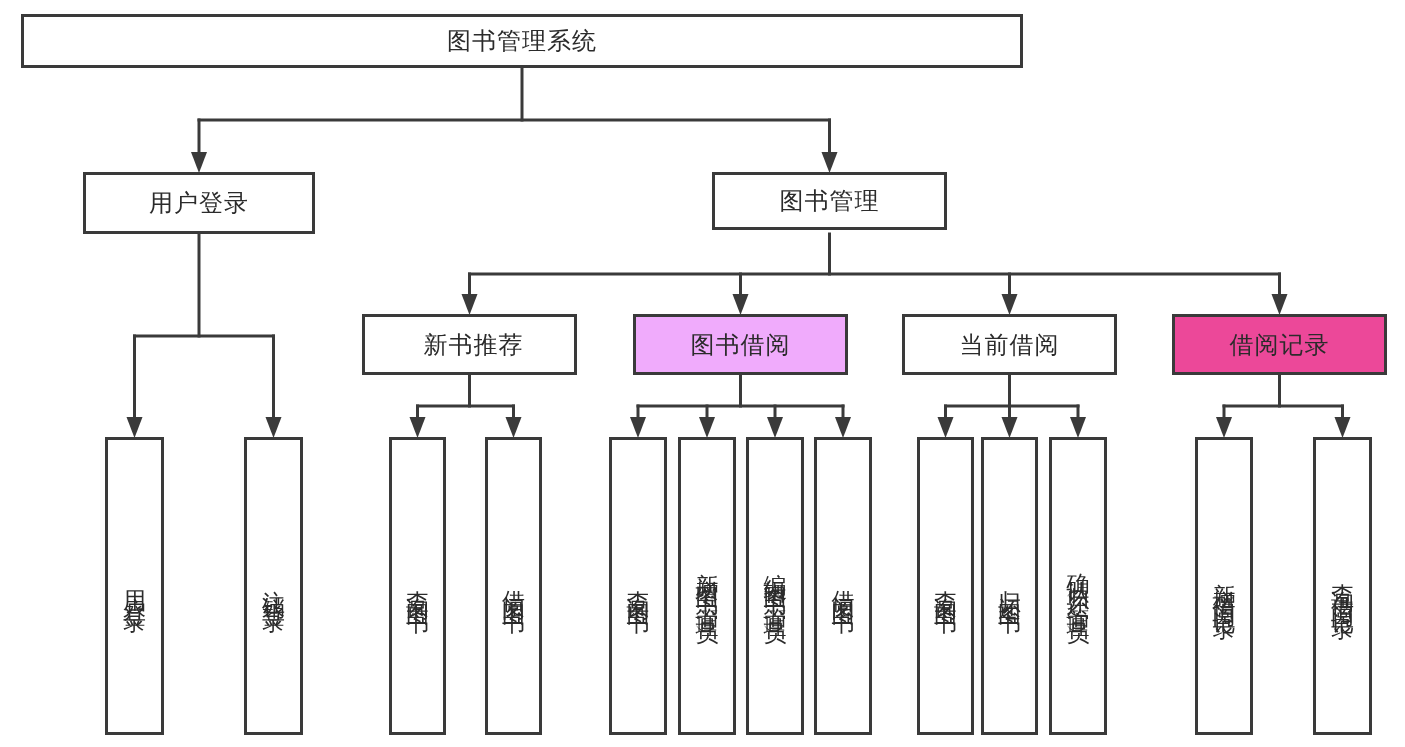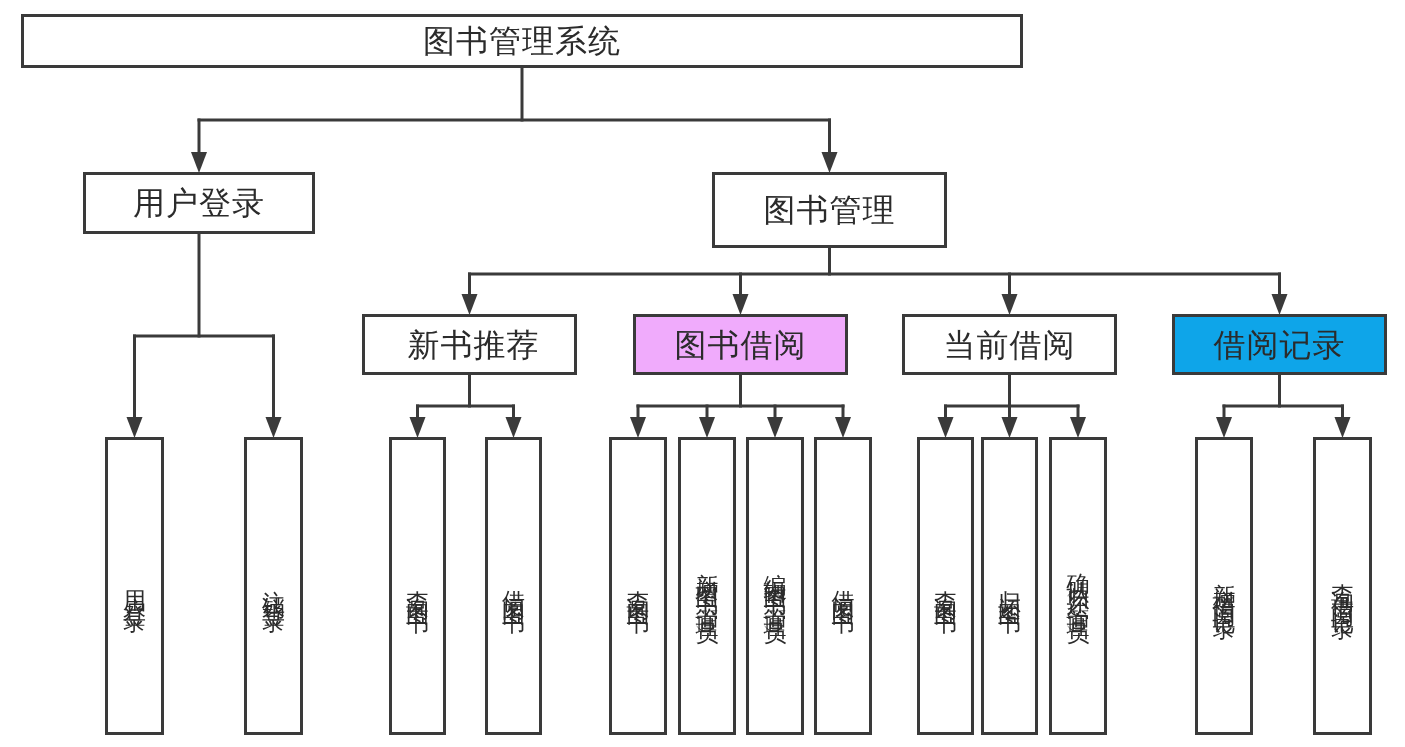--- a/index.html
+++ b/index.html
@@ -23,21 +23,21 @@
   }
 
   .node {
     position: absolute;
     background: #ffffff;
     border: 3px solid #3a3a3a;
     display: flex;
     align-items: center;
     justify-content: center;
     color: #2b2b2b;
-    font-size: 32px;
+    font-size: 24px;
     line-height: 1;
     white-space: nowrap;
   }
 
   .node.h { letter-spacing: 1px; }
 
   .node.v {
     writing-mode: vertical-rl;
     text-orientation: mixed;
     letter-spacing: 7px;
@@ -108,25 +108,25 @@
       <line x1="1279.5" y1="375" x2="1279.5" y2="406" stroke="#3a3a3a" stroke-width="3" stroke-linecap="square"></line>
       <line x1="1224" y1="406" x2="1342.5" y2="406" stroke="#3a3a3a" stroke-width="3" stroke-linecap="square"></line>
       <line x1="1224" y1="406" x2="1224" y2="421" stroke="#3a3a3a" stroke-width="3" stroke-linecap="square"></line>
       <polygon points="1216,417 1232,417 1224,438" fill="#3a3a3a"></polygon>
       <line x1="1342.5" y1="406" x2="1342.5" y2="421" stroke="#3a3a3a" stroke-width="3" stroke-linecap="square"></line>
       <polygon points="1334.5,417 1350.5,417 1342.5,438" fill="#3a3a3a"></polygon>
     </svg>
   <div id="nodes">
       <div class="node h" style="left: 21px; top: 14px; width: 1002px; height: 54px; border-color: rgb(58, 58, 58); background: rgb(255, 255, 255); color: rgb(43, 43, 43);">图书管理系统</div>
       <div class="node h" style="left: 83px; top: 172px; width: 232px; height: 62px; border-color: rgb(58, 58, 58); background: rgb(255, 255, 255); color: rgb(43, 43, 43);">用户登录</div>
-      <div class="node h" style="left: 712px; top: 172px; width: 235px; height: 76px; border-color: rgb(58, 58, 58); background: rgb(255, 255, 255); color: rgb(43, 43, 43);">图书管理</div>
+      <div class="node h" style="left: 712px; top: 172px; width: 235px; height: 58px; border-color: rgb(58, 58, 58); background: rgb(255, 255, 255); color: rgb(43, 43, 43);">图书管理</div>
       <div class="node h" style="left: 362px; top: 314px; width: 215px; height: 61px; border-color: rgb(58, 58, 58); background: rgb(255, 255, 255); color: rgb(43, 43, 43); padding-left: 8px;">新书推荐</div>
       <div class="node h" style="left: 633px; top: 314px; width: 215px; height: 61px; border-color: rgb(58, 58, 58); background: #f0abfc; color: rgb(43, 43, 43);">图书借阅</div>
       <div class="node h" style="left: 902px; top: 314px; width: 215px; height: 61px; border-color: rgb(58, 58, 58); background: rgb(255, 255, 255); color: rgb(43, 43, 43);">当前借阅</div>
-      <div class="node h" style="left: 1172px; top: 314px; width: 215px; height: 61px; border-color: rgb(58, 58, 58); background: #0ea5e9; color: rgb(43, 43, 43);">借阅记录</div>
+      <div class="node h" style="left: 1172px; top: 314px; width: 215px; height: 61px; border-color: rgb(58, 58, 58); background: #ec4899; color: rgb(43, 43, 43);">借阅记录</div>
       <div class="node v" style="left: 105px; top: 437px; width: 59px; height: 298px; border-color: rgb(58, 58, 58); background: rgb(255, 255, 255); color: rgb(43, 43, 43);">用户登录</div>
       <div class="node v" style="left: 244px; top: 437px; width: 59px; height: 298px; border-color: rgb(58, 58, 58); background: rgb(255, 255, 255); color: rgb(43, 43, 43);">注销登录</div>
       <div class="node v" style="left: 389px; top: 437px; width: 57px; height: 298px; border-color: rgb(58, 58, 58); background: rgb(255, 255, 255); color: rgb(43, 43, 43);">查询图书</div>
       <div class="node v" style="left: 485px; top: 437px; width: 57px; height: 298px; border-color: rgb(58, 58, 58); background: rgb(255, 255, 255); color: rgb(43, 43, 43);">借阅图书</div>
       <div class="node v" style="left: 609px; top: 437px; width: 58px; height: 298px; border-color: rgb(58, 58, 58); background: rgb(255, 255, 255); color: rgb(43, 43, 43);">查询图书</div>
       <div class="node v" style="left: 678px; top: 437px; width: 58px; height: 298px; border-color: rgb(58, 58, 58); background: rgb(255, 255, 255); color: rgb(43, 43, 43);">新增图书（管理员）</div>
       <div class="node v" style="left: 746px; top: 437px; width: 58px; height: 298px; border-color: rgb(58, 58, 58); background: rgb(255, 255, 255); color: rgb(43, 43, 43);">编辑图书（管理员）</div>
       <div class="node v" style="left: 814px; top: 437px; width: 58px; height: 298px; border-color: rgb(58, 58, 58); background: rgb(255, 255, 255); color: rgb(43, 43, 43);">借阅图书</div>
       <div class="node v" style="left: 917px; top: 437px; width: 57px; height: 298px; border-color: rgb(58, 58, 58); background: rgb(255, 255, 255); color: rgb(43, 43, 43);">查询图书</div>
       <div class="node v" style="left: 981px; top: 437px; width: 57px; height: 298px; border-color: rgb(58, 58, 58); background: rgb(255, 255, 255); color: rgb(43, 43, 43);">归还图书</div>

